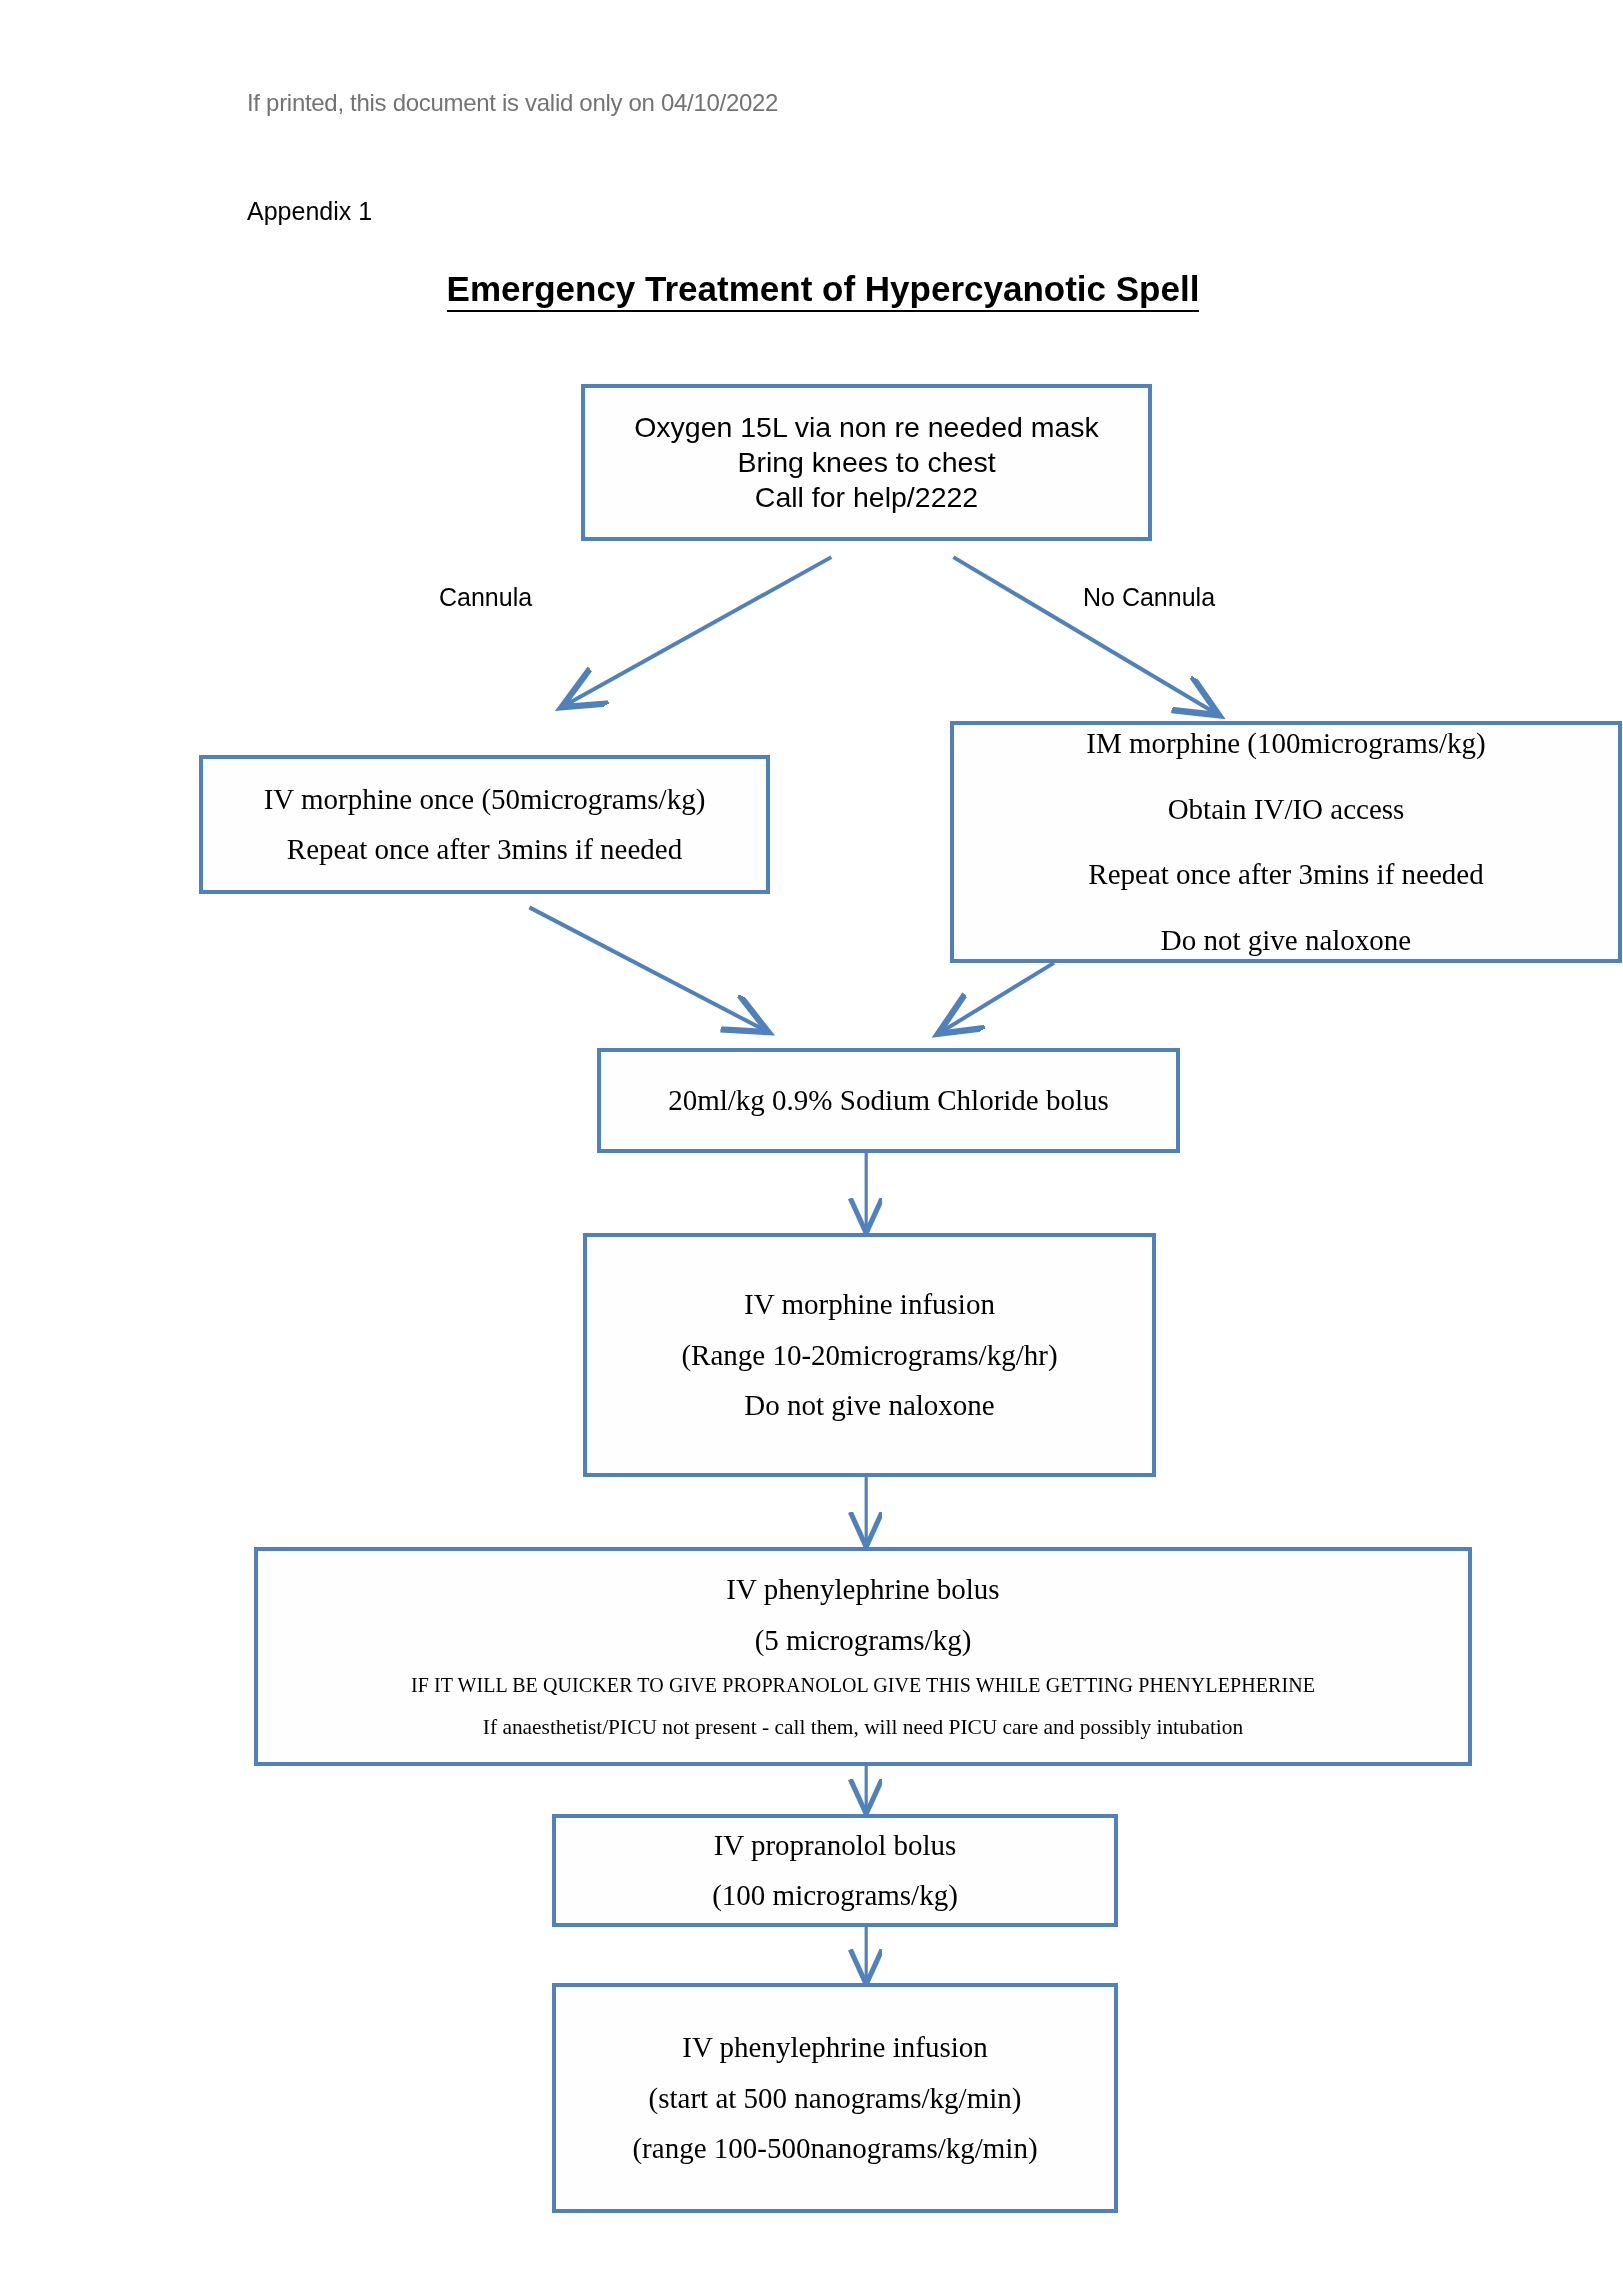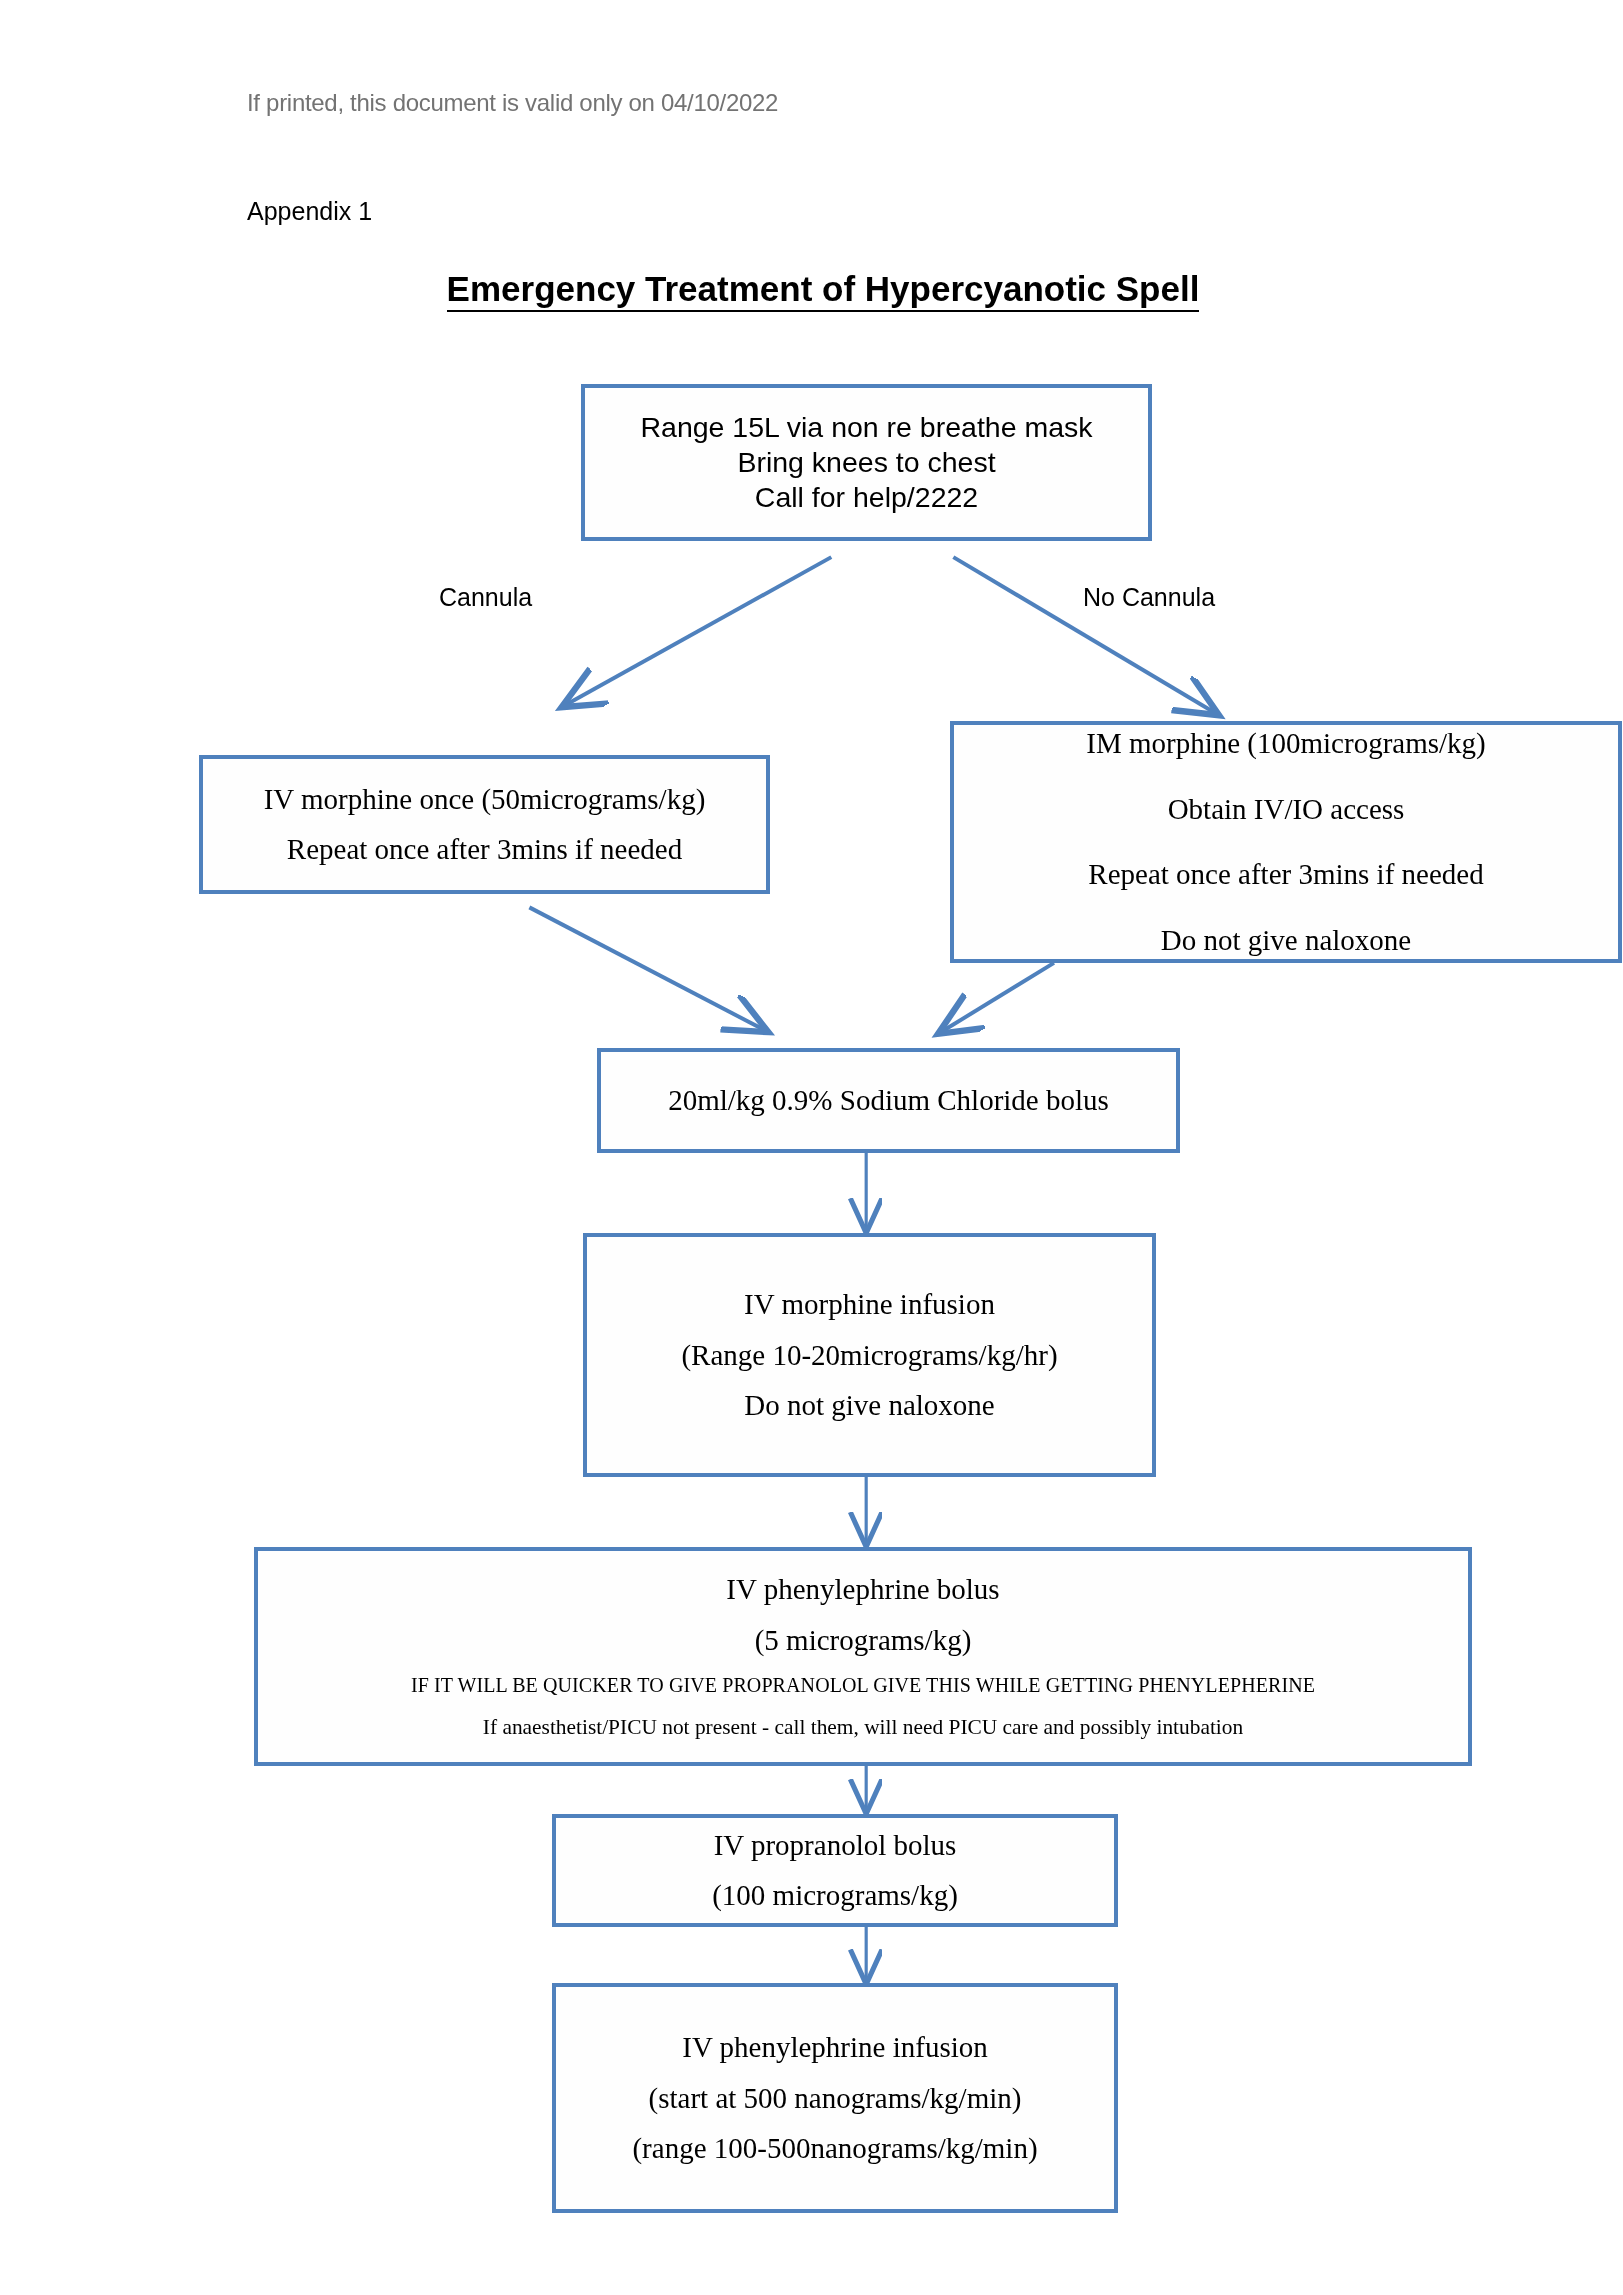--- a/index.html
+++ b/index.html
@@ -145,21 +145,21 @@
   <div class="doc-header">If printed, this document is valid only on 04/10/2022</div>
 
   <div class="appendix-label">Appendix 1</div>
 
   <div class="doc-title"><span class="t">Emergency Treatment of Hypercyanotic Spell</span></div>
 
   <div class="branch-label" style="left:439px; top:583px;">Cannula</div>
   <div class="branch-label" style="left:1083px; top:583px;">No Cannula</div>
 
   <div class="box sans" style="left:581px; top:384px; width:571px; height:157px;">
-    <div class="line">Range 15L via non re breathe mask</div>
+    <div class="line">Oxygen 15L via non re needed mask</div>
     <div class="line">Bring knees to chest</div>
     <div class="line">Call for help/2222</div>
   </div>
 
   <div class="box serif" style="left:199px; top:755px; width:571px; height:139px;">
     <div class="line">IV morphine  once (50micrograms/kg)</div>
     <div class="line">Repeat once after 3mins  if needed</div>
   </div>
 
   <div class="box serif" style="left:950px; top:721px; width:672px; height:242px;gap:15px;">

